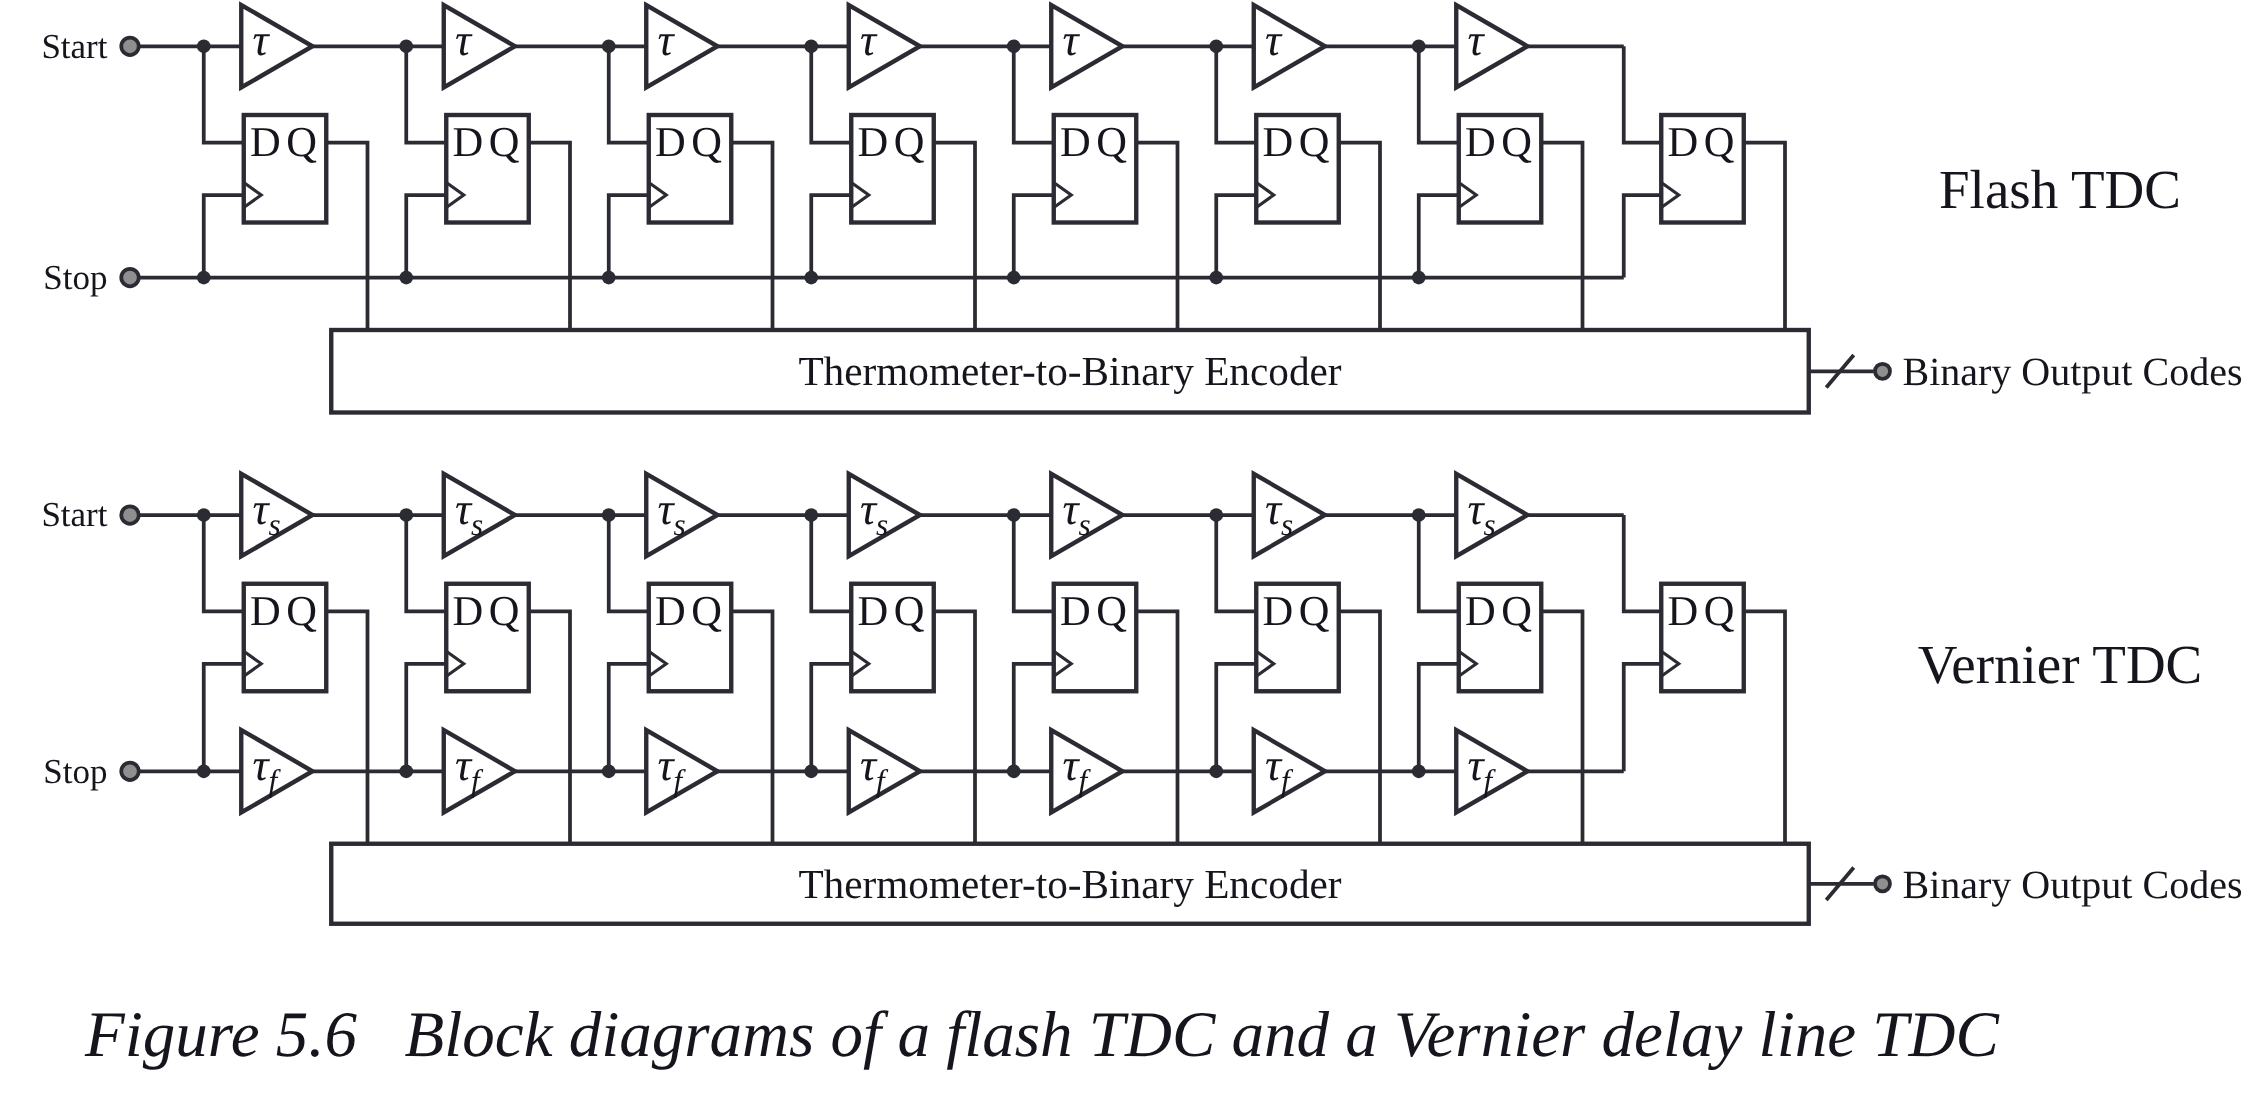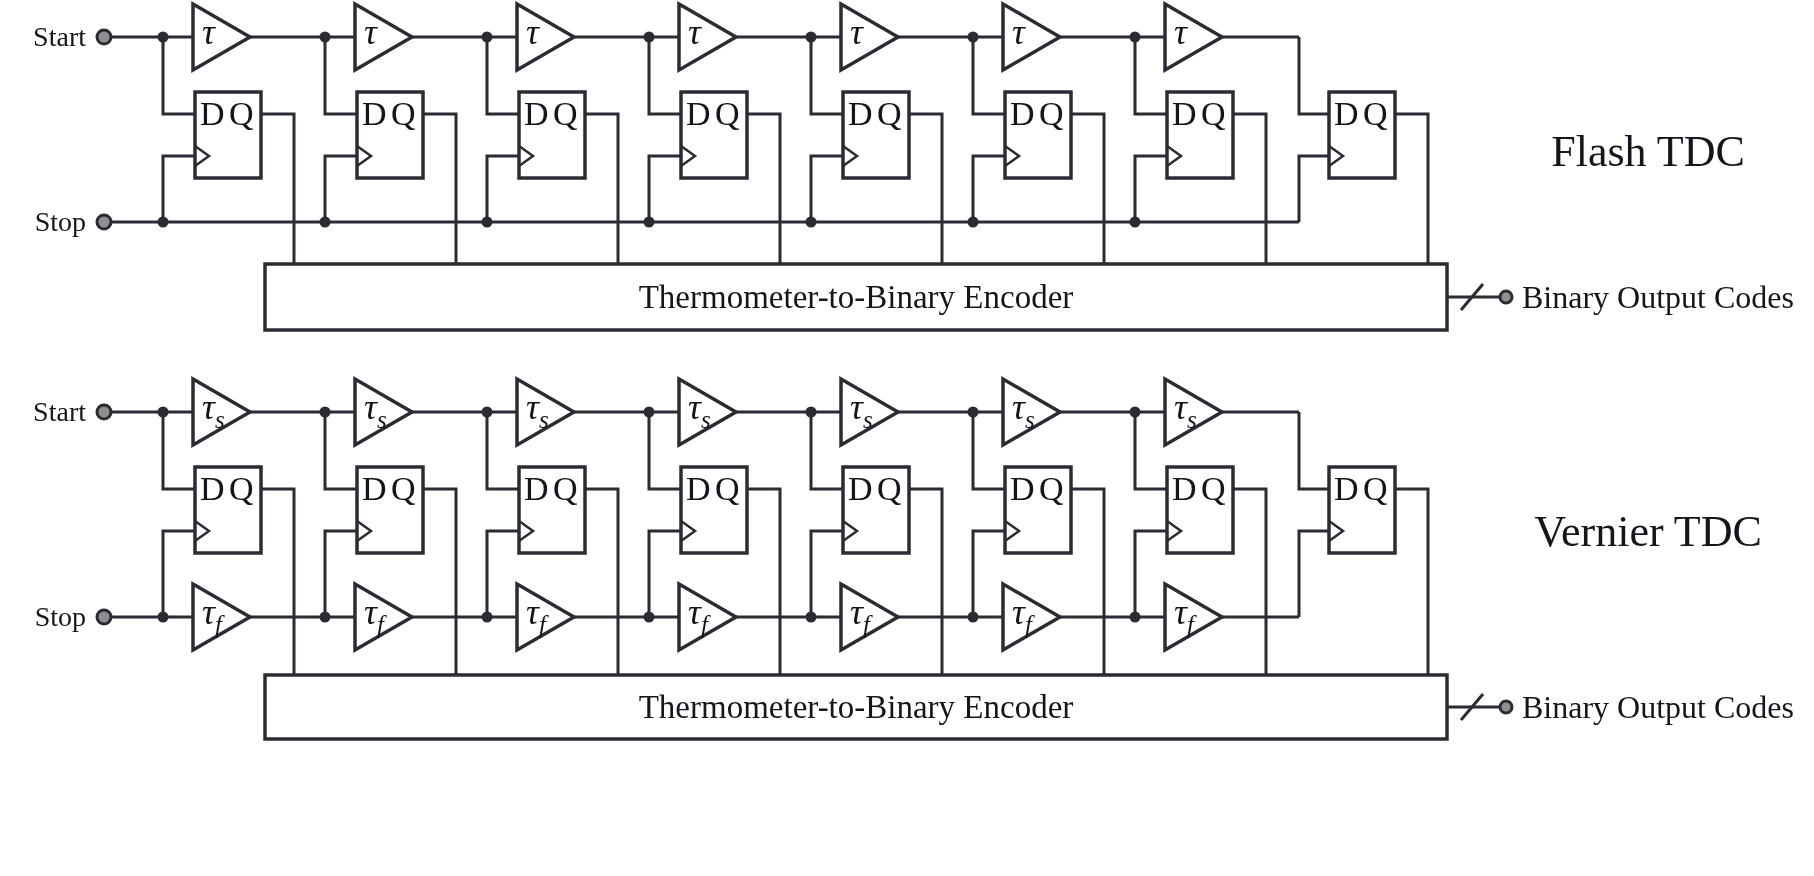--- a/index.html
+++ b/index.html
@@ -185,13 +185,16 @@
         <circle cx="104" cy="412" r="7" fill="#8f8f8f" stroke="#2b2b33" stroke-width="3"></circle>
         <text x="86" y="421" font-size="28" text-anchor="end">Start</text>
         <circle cx="104" cy="617" r="7" fill="#8f8f8f" stroke="#2b2b33" stroke-width="3"></circle>
         <text x="86" y="626" font-size="28" text-anchor="end">Stop</text>
         <circle cx="1506" cy="707" r="6" fill="#8f8f8f" stroke="#2b2b33" stroke-width="3"></circle>
         <text x="1522" y="718" font-size="32">Binary Output Codes</text>
         <text x="1648" y="546" font-size="44" text-anchor="middle">Vernier TDC</text>
       </g>
     </svg>
 
+  <div class="caption">
+    <span class="cap-num">Figure 5.6</span><span>Block diagrams of a flash TDC and a Vernier delay line TDC</span>
+  </div>
 </div>
 
 </body></html>

